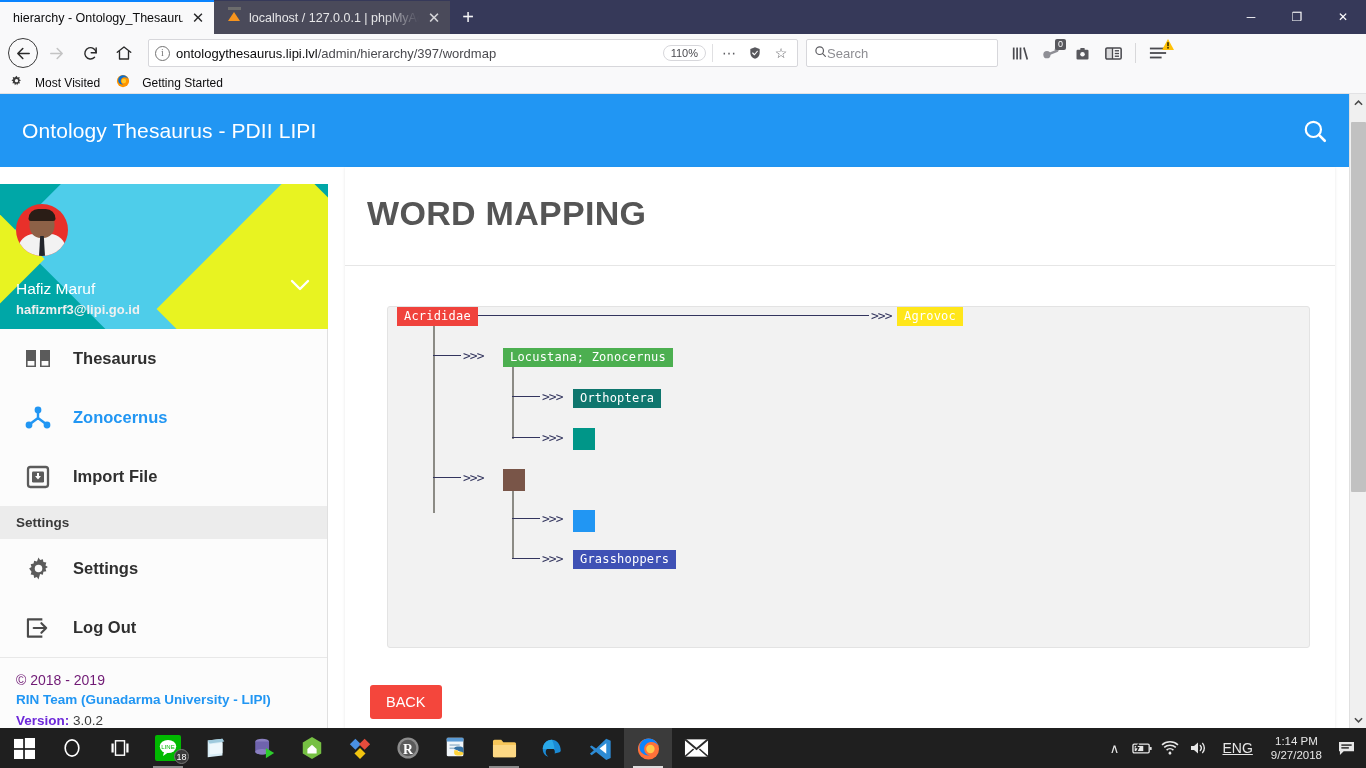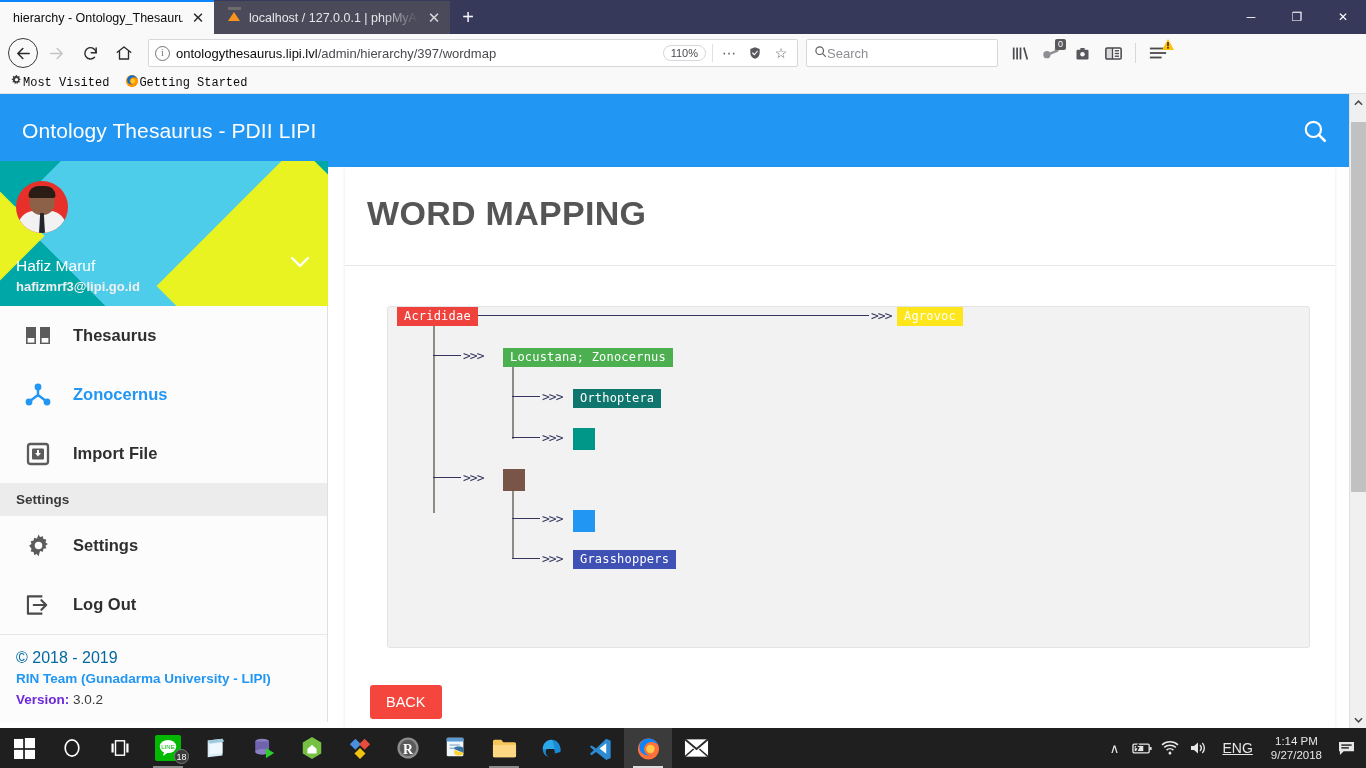--- a/index.html
+++ b/index.html
@@ -61,34 +61,34 @@
   }
   .searchbar .sb-text { font-size:13px; color:#8d8d92; }
   .toolicons { display:flex; align-items:center; gap:3px; margin-left:6px; }
   .toolicon { width:28px;height:28px;display:flex;align-items:center;justify-content:center;color:#4a4a4f;}
 
   .bookmarks {
     position:absolute; left:0; top:72px; width:1366px; height:22px;
     background:#f9f9fa; display:flex; align-items:center; padding:0 10px; gap:16px;
     border-bottom:1px solid #e2e2e4;
   }
-  .bm { display:flex;align-items:center;gap:0; font-size:12px; color:#0c0c0d;font-family:Liberation Mono, monospace; }
+  .bm { display:flex;align-items:center;gap:12px; font-size:12px; color:#0c0c0d; }
 
   
   .viewport { position:absolute; left:0; top:94px; width:1366px; height:634px; background:#fff; overflow:hidden; }
 
   .appbar {
     position:absolute; left:0; top:0; width:1350px; height:73px; background:#2196f3;
     display:flex; align-items:center; padding:0 22px;
   }
   .appbar-title { color:#fff; font-size:21px; font-weight:400; letter-spacing:.1px; }
   .appbar-search { margin-left:auto; width:26px;height:26px; }
 
   
-  .sidebar { position:absolute; left:0; top:67px; width:328px; height:561px; background:#fcfcfc;
+  .sidebar { position:absolute; left:0; top:90px; width:328px; height:561px; background:#fcfcfc;
              border-right:1px solid #e0e0e0; }
   .profile { position:relative; width:328px; height:145px; overflow:hidden; background:#00a7a7; }
   .profile .shape-cyan { position:absolute; right:-20px; top:-40px; width:300px; height:230px;
       background:#4ecdea; transform:rotate(45deg); }
   .profile .shape-yellow { position:absolute; right:-70px; bottom:-80px; width:200px; height:200px;
       background:#e8f321; transform:rotate(45deg); }
   .profile .shape-yellow2 { position:absolute; left:-40px; top:40px; width:70px; height:70px;
       background:#e8f321; transform:rotate(45deg); }
   .avatar { position:absolute; left:16px; top:20px; width:52px;height:52px; border-radius:50%;
      background:#e8302a; overflow:hidden; border:0; }
@@ -106,21 +106,21 @@
 
   .navlist { }
   .navitem { height:59px; display:flex; align-items:center; gap:21px; padding:0 24px; background:#fcfcfc; }
   .navitem .ico { width:28px; display:flex; justify-content:center; flex:none; }
   .navitem .lbl { font-size:16.5px; font-weight:bold; color:#2f2f2f; }
   .navitem.active .lbl { color:#2196f3; }
   .navsection { height:33px; background:#ececec; display:flex; align-items:center; padding:0 16px;
       font-size:13.5px; font-weight:bold; color:#3a3a3a; }
   .navdiv { height:1px; background:#e8e8e8; }
   .footerinfo { padding:14px 16px 0 16px; }
-  .footerinfo .l1 { font-size:16px; color:#0369a1; margin-bottom:4px; }
+  .footerinfo .l1 { font-size:14px; color:#701a75; margin-bottom:4px; }
   .footerinfo .l2 { font-size:13.5px; color:#2196f3; font-weight:bold; margin-bottom:6px; }
   .footerinfo .l3 { font-size:13.5px; color:#3c3c3c; }
   .footerinfo .l3 b { color:#6d28d9; }
 
   
   .content { position:absolute; left:345px; top:73px; width:990px; height:561px; background:#fff;
              box-shadow:0 1px 3px rgba(0,0,0,.10); }
   .page-title { font-size:34px; font-weight:bold; color:#555; letter-spacing:.3px; padding:27px 0 0 22px; }
   .title-rule { margin-top:32px; height:1px; background:#e6e6e6; }
   .map-panel { margin:40px 25px 0 42px; height:342px; background:#f2f2f2; border:1px solid #e3e3e3;

